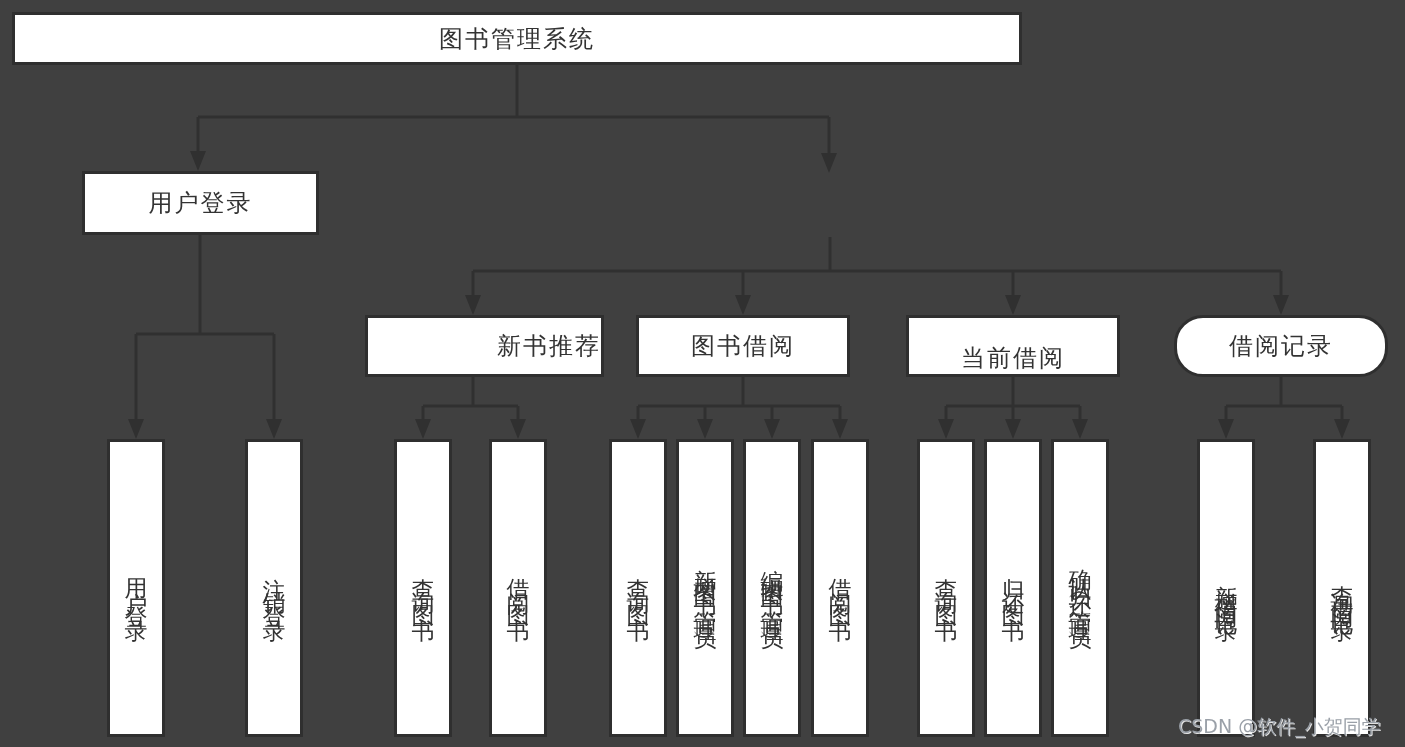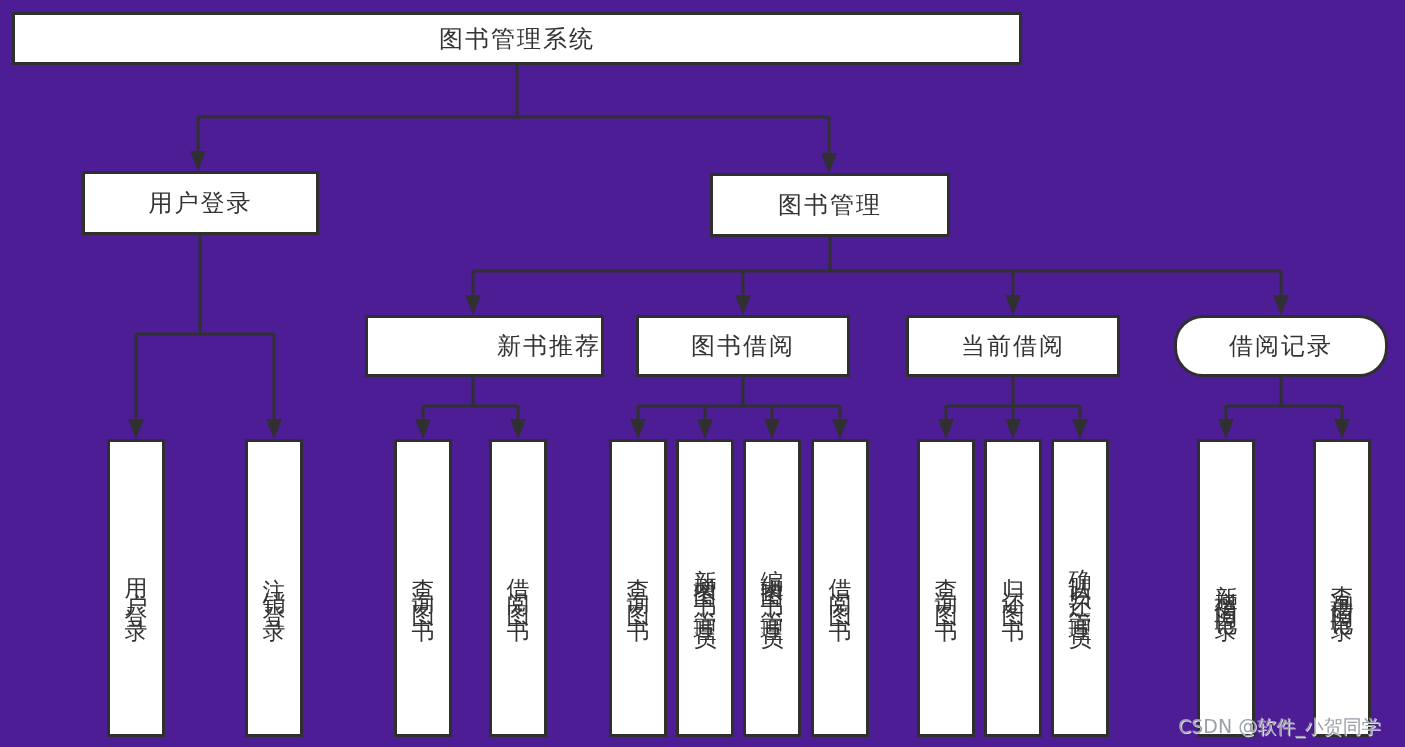--- a/index.html
+++ b/index.html
@@ -1,17 +1,17 @@
 <!DOCTYPE html>
 <html><head>
 <meta charset="utf-8">
 <style>
   html,body { margin:0; padding:0; background:#ffffff; }
   .canvas {
-    position:relative; width:1405px; height:747px; background:#4c1d95;
+    position:relative; width:1405px; height:747px; background:#404040;
     font-family:"DejaVu Sans", sans-serif; overflow:hidden;
   }
   svg.connectors { position:absolute; left:0; top:0; width:1405px; height:747px; }
   svg.connectors path { stroke:#303030; stroke-width:3; fill:none; }
   svg.connectors polygon { fill:#303030; }
 
   .box {
     position:absolute; box-sizing:border-box; background:#ffffff;
     border:3px solid #2f2f2f; color:#333333;
     display:flex; align-items:center; justify-content:center;
@@ -23,21 +23,21 @@
   }
   .box.v.lsm span { letter-spacing:0.30em; }
   .box.v.lsl span { letter-spacing:0.36em; }
 
   
   .n-root { left:12px;  top:12px;  width:1010px; height:53px; }
   .n-login{ left:82px;  top:171px; width:237px;  height:64px; }
   .n-mgmt { left:710px; top:173px; width:240px;  height:64px; }
   .n-rec  { left:365px; top:315px; width:239px;  height:62px;justify-content:flex-end; }
   .n-bor  { left:636px; top:315px; width:214px;  height:62px; }
-  .n-cur  { left:906px; top:315px; width:214px;  height:62px; }
+  .n-cur  { left:906px; top:315px; width:214px;  height:62px;align-items:flex-end; }
   .n-recd { left:1174px;top:315px; width:214px;  height:62px;border-radius:29px; }
 
   
   .box.v { top:439px; width:58px; height:298px; }
   .n-a1 { left:107px; }  .n-a2 { left:245px; }
   .n-b1 { left:394px; }  .n-b2 { left:489px; }
   .n-c1 { left:609px; }  .n-c2 { left:676px; }
   .n-c3 { left:743px; }  .n-c4 { left:811px; }
   .n-d1 { left:917px; }  .n-d2 { left:984px; }
   .n-d3 { left:1051px; }
@@ -97,23 +97,20 @@
     </g>
   </svg>
 
   <div class="box h n-root">
     <span>图书管理系统</span>
   </div>
 
   <div class="box h n-login">
     <span>用户登录</span>
   </div>
-  <div class="box h n-mgmt">
-    <span>图书管理</span>
-  </div>
 
   <div class="box h n-rec">
     <span>新书推荐</span>
   </div>
   <div class="box h n-bor">
     <span>图书借阅</span>
   </div>
   <div class="box h n-cur">
     <span>当前借阅</span>
   </div>

